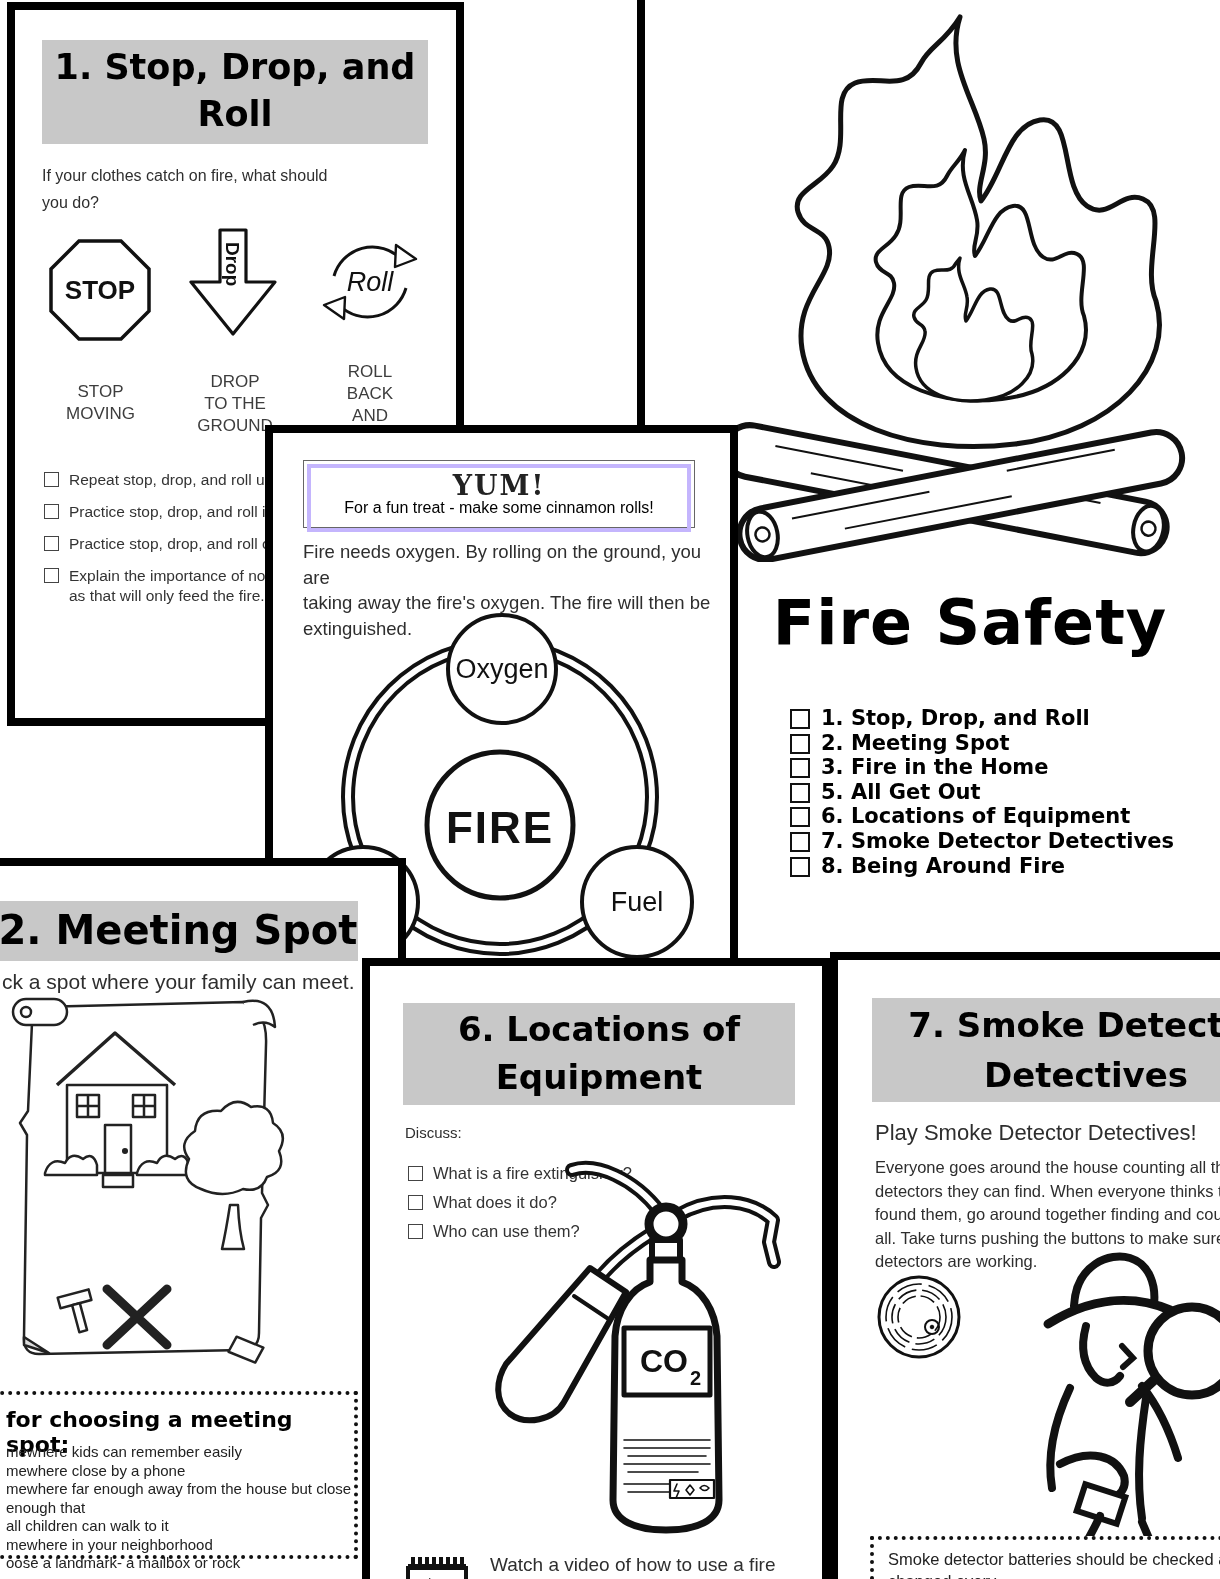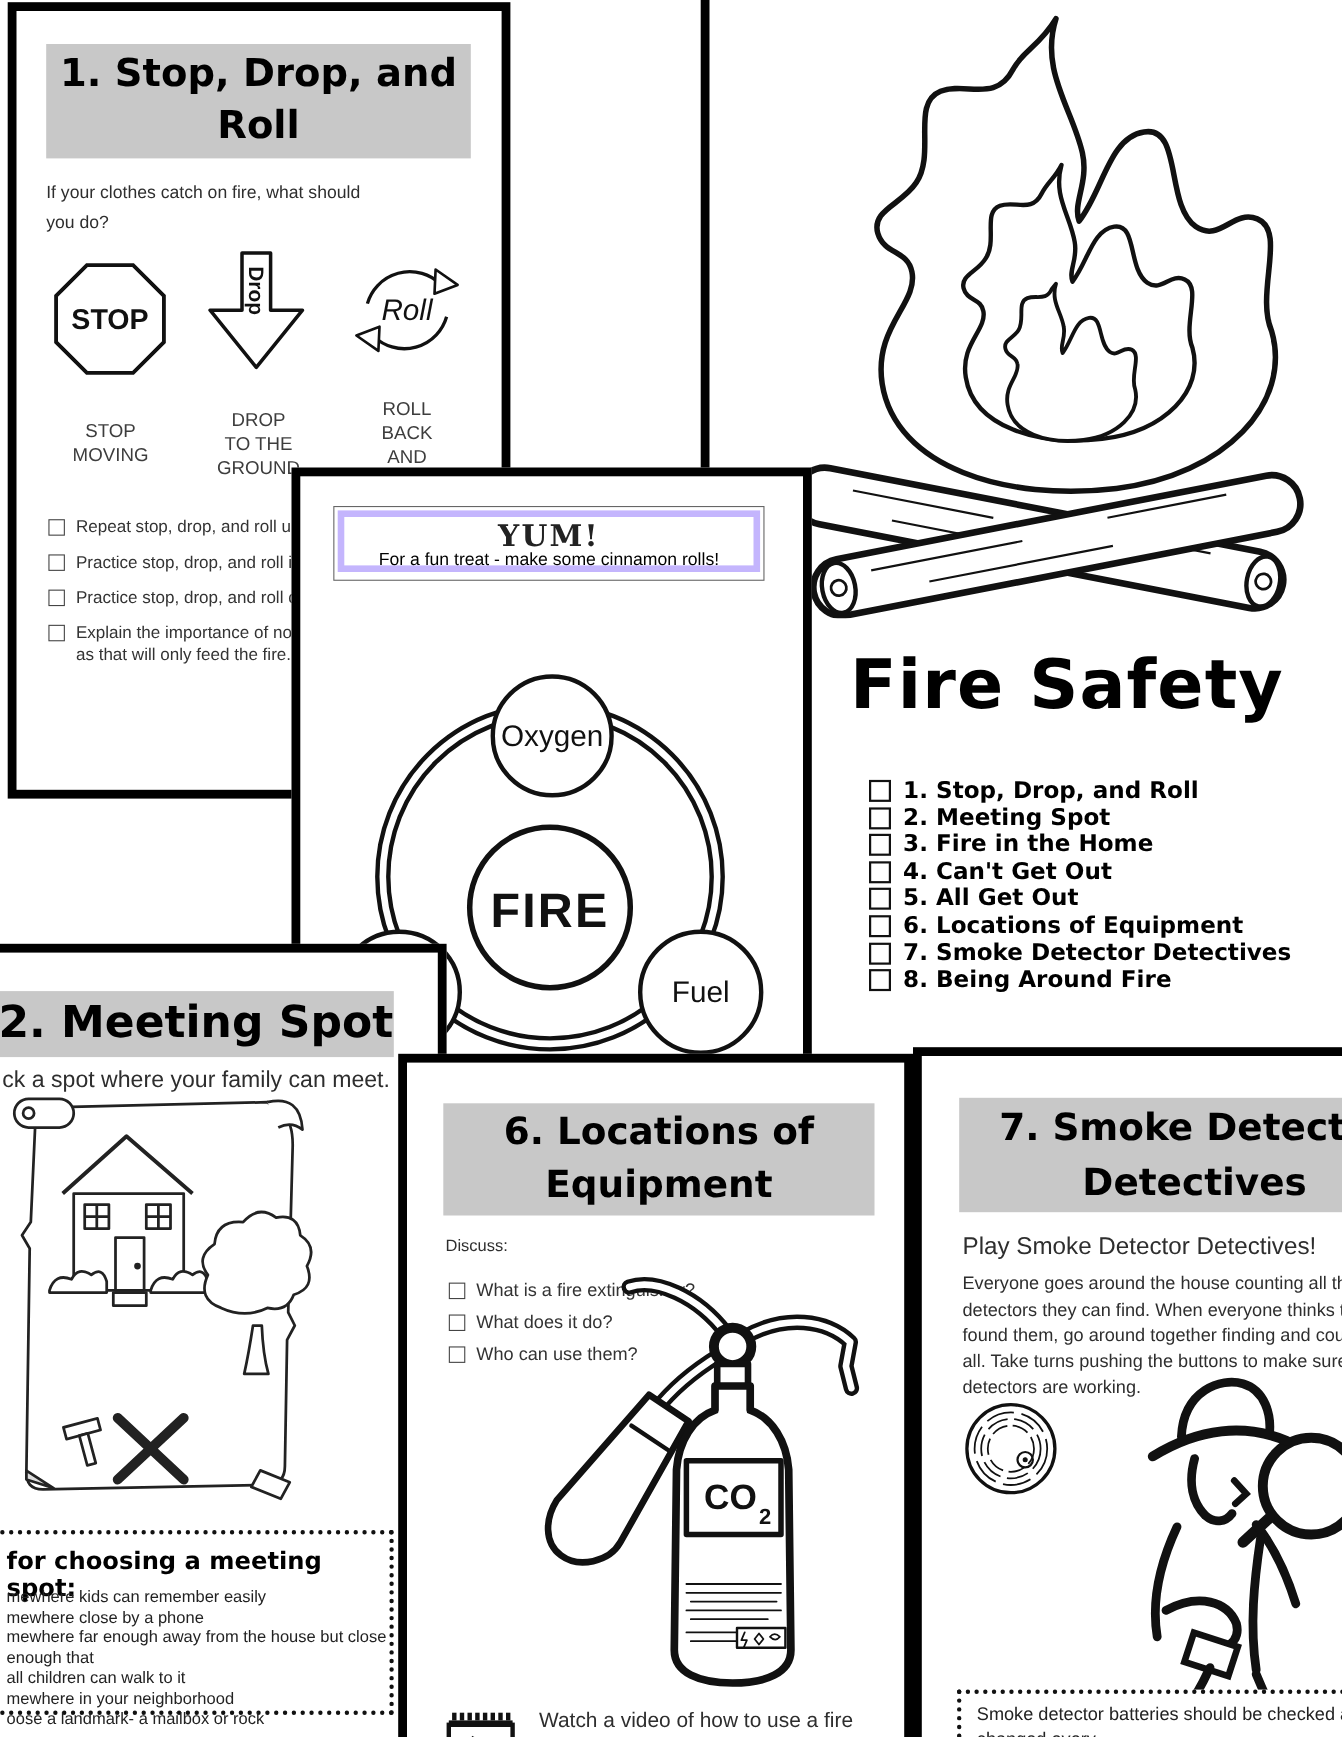--- a/index.html
+++ b/index.html
@@ -57,24 +57,20 @@
       <div class="cov-row">
           <span class="cb-big"></span>
           <span>2. Meeting Spot</span>
         </div>
       <div class="cov-row">
           <span class="cb-big"></span>
           <span>3. Fire in the Home</span>
         </div>
       <div class="cov-row">
           <span class="cb-big"></span>
-          <span>4. Can't Get Out</span>
-        </div>
-      <div class="cov-row">
-          <span class="cb-big"></span>
           <span>5. All Get Out</span>
         </div>
       <div class="cov-row">
           <span class="cb-big"></span>
           <span>6.  Locations of Equipment</span>
         </div>
       <div class="cov-row">
           <span class="cb-big"></span>
           <span>7.  Smoke Detector Detectives</span>
         </div>
@@ -131,25 +127,28 @@
       <div class="chk-row">
           <span class="cb"></span>
           <span class="ml" style="font-size:15.5px;line-height:20px;color:#333;">Explain the importance of not runn
 as that will only feed the fire.</span>
         </div>
     </div>
   </div>
 
   <div class="page" style="left:265px;top:425px;width:473px;height:545px;z-index:3;">
     <div class="abs" style="left:30px;top:27px;width:392px;height:68px;border:1.5px solid #666;box-sizing:border-box;">
-      <div style="border:6px solid #c4b5fd;margin:3px;height:56px;text-align:center;box-sizing:border-box;">
+      <div style="border:4px solid #c4b5fd;margin:3px;height:68px;text-align:center;box-sizing:border-box;">
         <div style="font-family:'DejaVu Serif',serif;font-weight:bold;font-size:27px;letter-spacing:2px;margin-top:2px;color:#222;">YUM!</div>
         <div style="font-size:16px;color:#000000;margin-top:-2px;">For a fun treat - make some cinnamon rolls!</div>
       </div>
     </div>
+    <div class="abs ml body-txt" style="left:30px;top:106px;width:412px;font-size:18.5px;line-height:25.5px;">Fire needs oxygen. By rolling on the ground, you are
+taking away the fire's oxygen. The fire will then be
+extinguished.</div>
     <svg class="abs" style="left:52px;top:167px;" width="390" height="362" viewBox="0 0 390 362">
       <circle cx="175" cy="197" r="157" fill="none" stroke="#111" stroke-width="4"></circle>
       <circle cx="175" cy="197" r="147" fill="none" stroke="#111" stroke-width="4"></circle>
       <circle cx="177" cy="69" r="54" fill="#fff" stroke="#111" stroke-width="4"></circle>
       <circle cx="38" cy="302" r="55" fill="#fff" stroke="#111" stroke-width="4"></circle>
       <circle cx="312" cy="302" r="55" fill="#fff" stroke="#111" stroke-width="4"></circle>
       <circle cx="175" cy="225" r="73" fill="#fff" stroke="#111" stroke-width="5"></circle>
       <text x="177" y="78" text-anchor="middle" font-size="27" fill="#222">Oxygen</text>
       <text x="175" y="243" text-anchor="middle" font-family="DejaVu Serif,serif" font-weight="bold" font-size="44" letter-spacing="2">FIRE</text>
       <text x="312" y="311" text-anchor="middle" font-size="27" fill="#222">Fuel</text>

